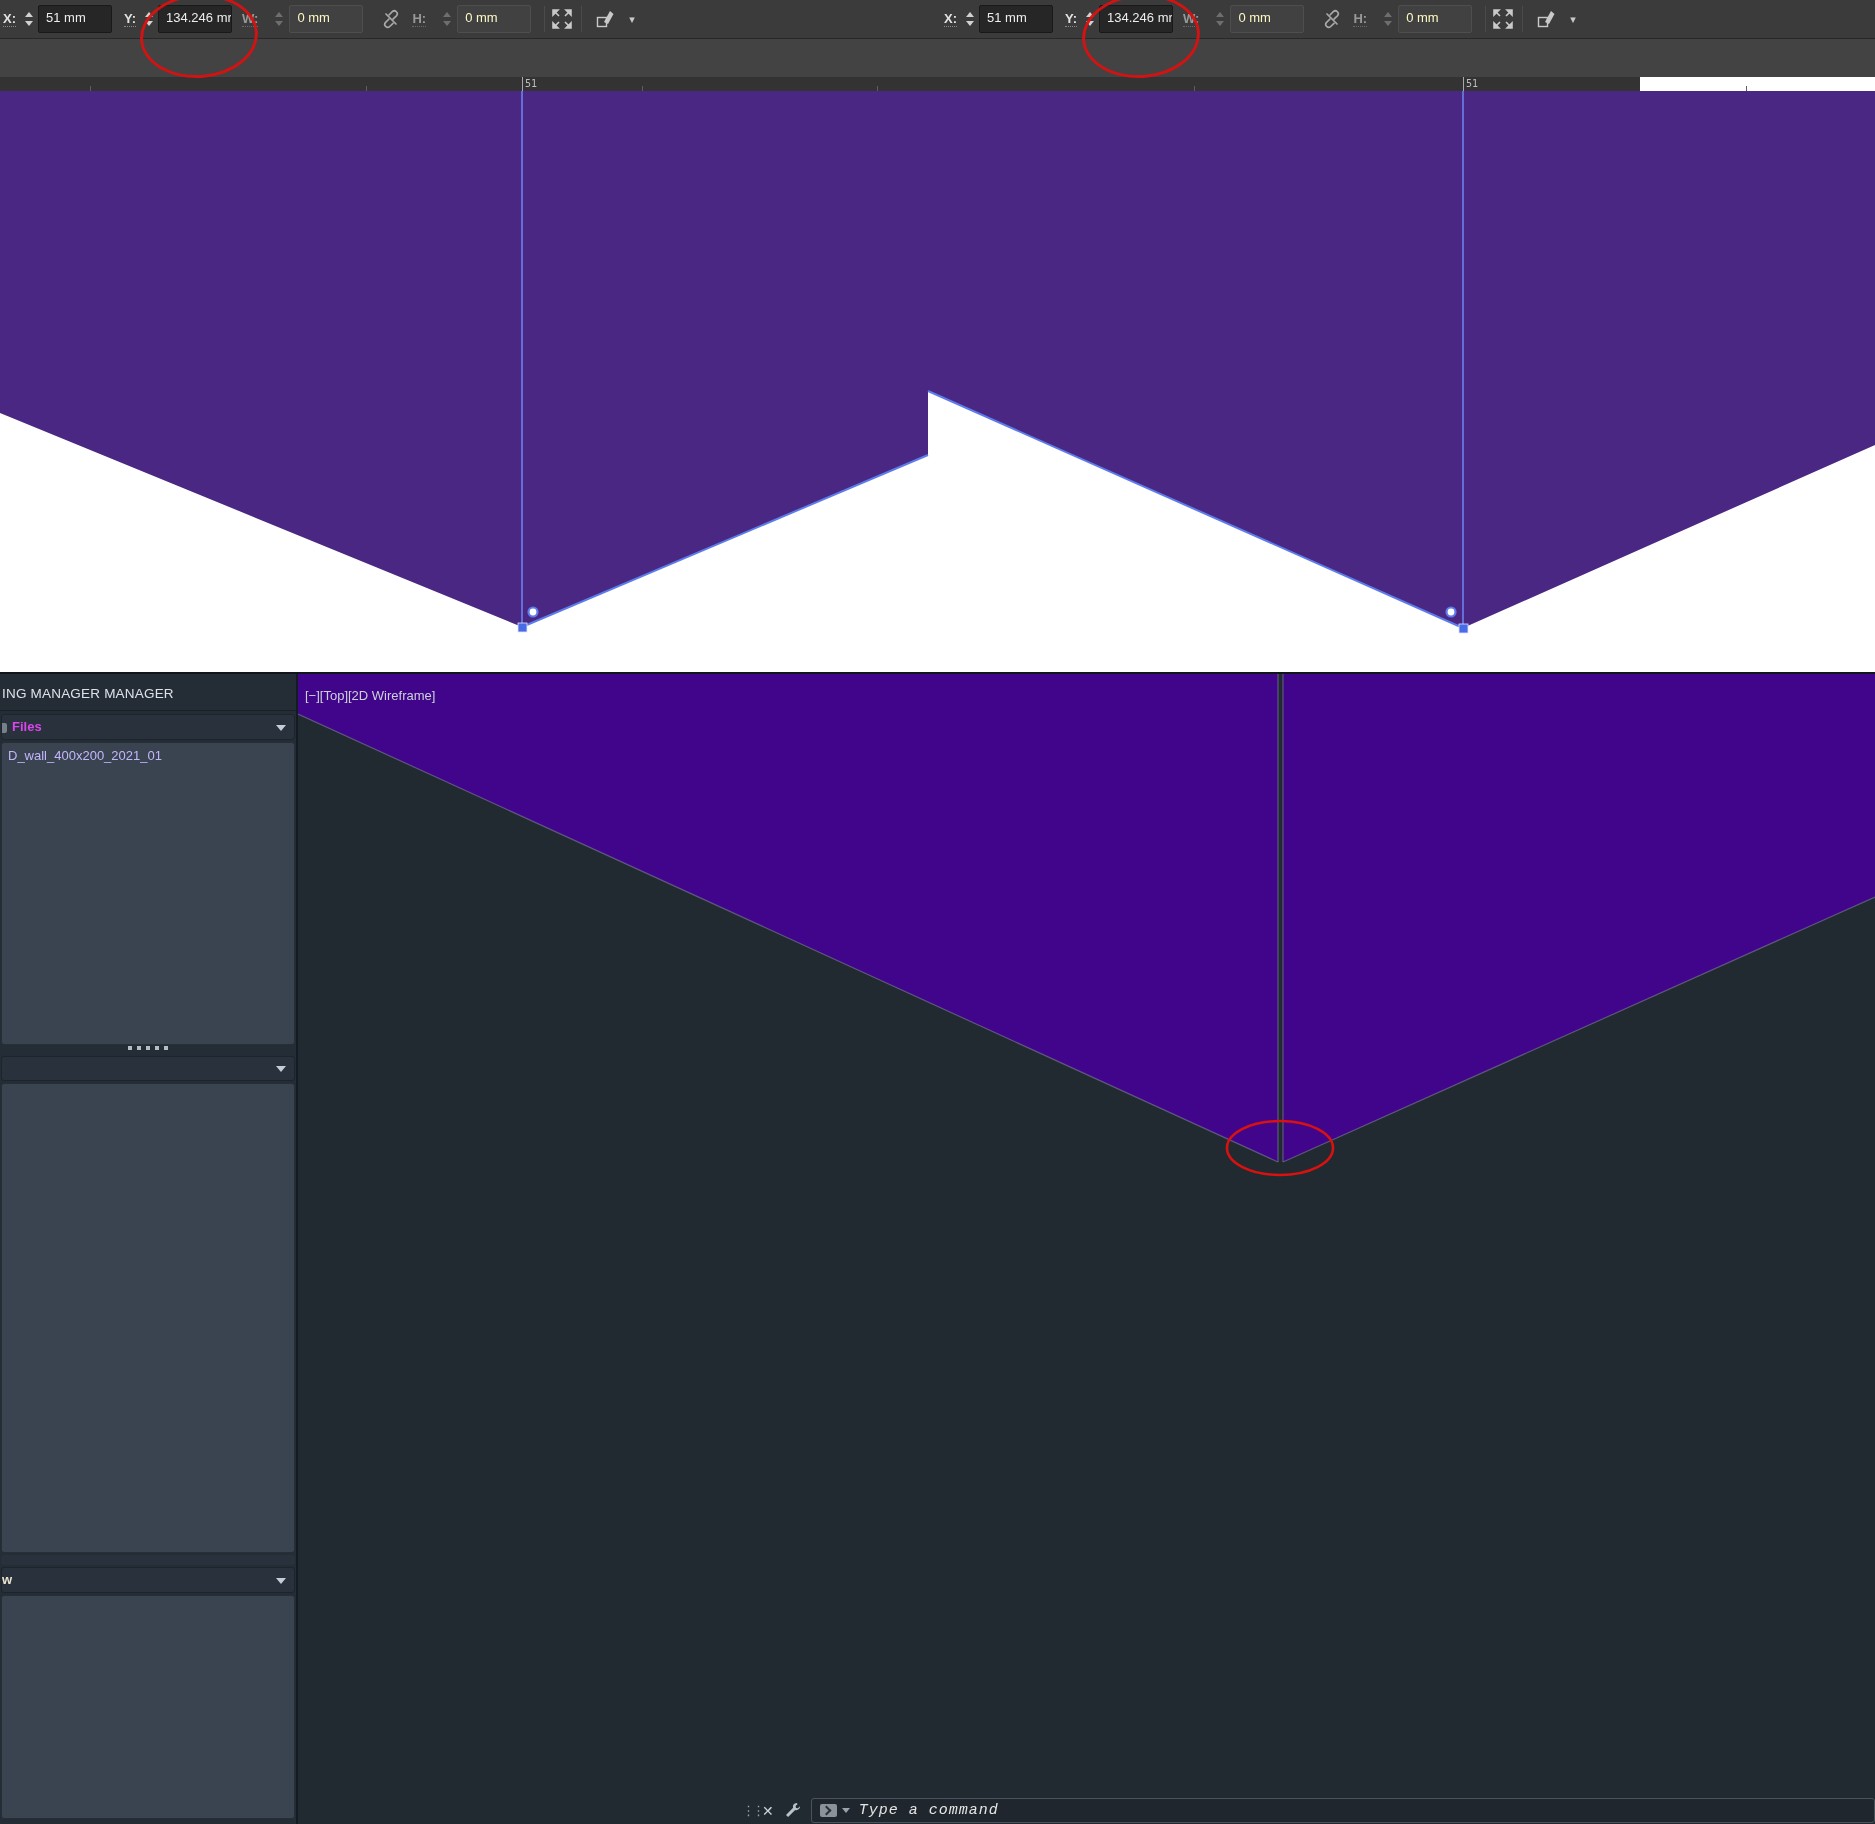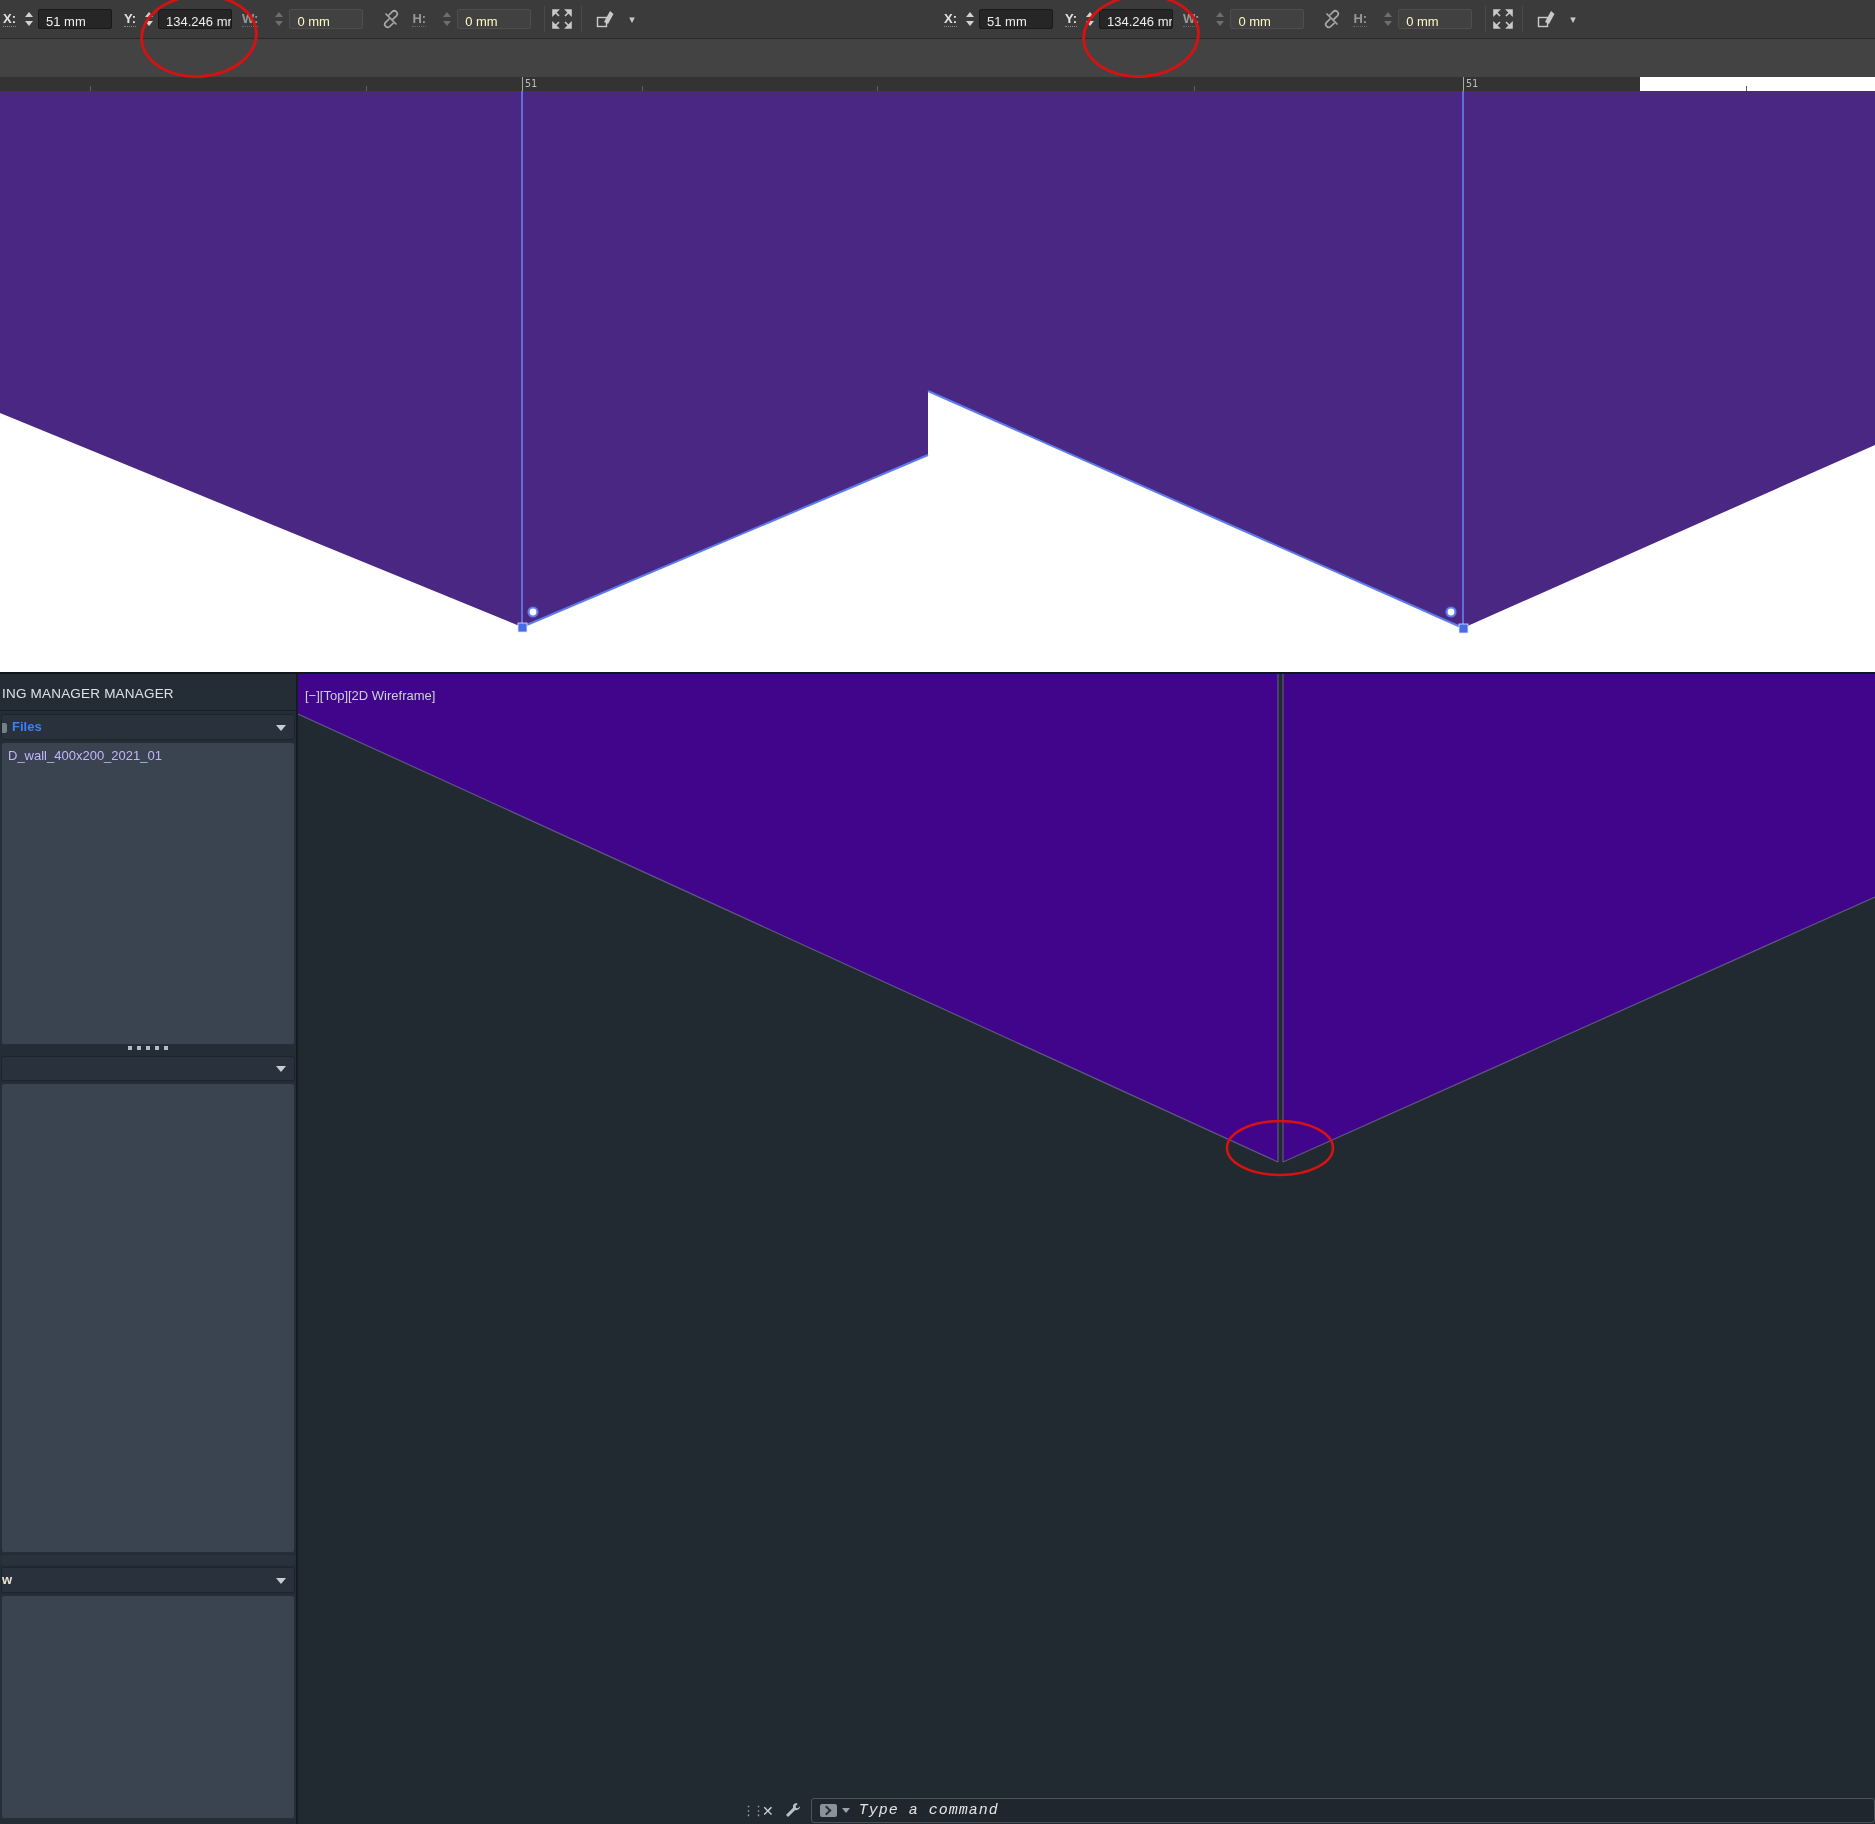--- a/index.html
+++ b/index.html
@@ -8,21 +8,21 @@
   
   .ai-toolbar{position:absolute;left:0;top:0;width:1875px;height:38px;background:#3b3b3b;border-bottom:1px solid #282828;z-index:5;}
   .tbg{position:absolute;top:0;height:38px;display:flex;align-items:center;}
   .tlab{font-size:13px;font-weight:bold;color:#e2e2e2;border-bottom:1px dotted #8a8a8a;line-height:15px;}
   .tlab.dim{color:#989898;border-bottom-color:#6a6a6a;}
   .spin{display:inline-flex;flex-direction:column;align-items:center;justify-content:center;width:14px;height:24px;gap:4px;}
   .su{width:0;height:0;border-left:4px solid transparent;border-right:4px solid transparent;border-bottom:5px solid #d2d2d2;}
   .sd{width:0;height:0;border-left:4px solid transparent;border-right:4px solid transparent;border-top:5px solid #d2d2d2;}
   .spin.dim .su{border-bottom-color:#6e6e6e;}
   .spin.dim .sd{border-top-color:#6e6e6e;}
-  .tfield{width:74px;height:20px;background:#262626;border:1px solid #191919;border-radius:2px;color:#ededed;font-size:13px;line-height:24px;padding-left:7px;box-sizing:border-box;white-space:nowrap;overflow:hidden;}
+  .tfield{width:74px;height:28px;background:#262626;border:1px solid #191919;border-radius:2px;color:#ededed;font-size:13px;line-height:24px;padding-left:7px;box-sizing:border-box;white-space:nowrap;overflow:hidden;}
   .tfield.dis{background:#414141;border-color:#4e4e4e;color:#fef9c3;}
   .vsep{width:1px;height:26px;background:#4b4b4b;}
   .tico{display:inline-flex;align-items:center;justify-content:center;}
   .chev{color:#c9c9c9;font-size:11px;}
 
   .ai-band{position:absolute;left:0;top:39px;width:1875px;height:38px;background:#434343;}
   .ai-ruler{position:absolute;left:0;top:77px;width:1640px;height:14px;background:#333333;z-index:2;}
   .mt{position:absolute;bottom:0;width:1px;height:5px;background:#5e5e5e;}
   .marker{position:absolute;top:0;bottom:0;width:1px;background:#a9a9a9;}
   .marker .mlabel{position:absolute;left:3px;top:1px;font-family:"DejaVu Sans Mono",monospace;font-size:10px;color:#bdbdbd;}
@@ -33,21 +33,21 @@
   .red-ellipse{position:absolute;border:3px solid rgba(216,17,17,0.95);border-radius:50%;width:112px;height:78px;z-index:40;transform:rotate(-4deg);}
   .e1{left:140px;top:-6px;}
   .e2{left:1082px;top:-6px;}
 
   
   .acad{position:absolute;left:0;top:672px;width:1875px;height:1152px;background:#212931;border-top:2px solid #11161c;box-sizing:border-box;}
   .panel{position:absolute;left:0;top:0;width:298px;height:1152px;background:#242c35;border-right:2px solid #151b22;box-sizing:border-box;}
   .p-title{position:absolute;left:2px;top:12px;font-size:13.5px;color:#dde2e7;letter-spacing:.2px;white-space:nowrap;}
   .p-rule{position:absolute;left:0;top:36px;width:296px;height:1px;background:#1a2027;}
   .p-header{position:absolute;left:1px;width:294px;height:26px;background:#28313c;border:1px solid #1d242c;border-radius:3px;box-sizing:border-box;}
-  .p-htext{position:absolute;left:10px;top:4px;font-size:13px;font-weight:bold;color:#3b82f6;}
+  .p-htext{position:absolute;left:10px;top:4px;font-size:13px;font-weight:bold;color:#d946ef;}
   .p-chev{position:absolute;right:8px;top:10px;width:0;height:0;border-left:5px solid transparent;border-right:5px solid transparent;border-top:6px solid #c6cdd4;}
   .p-ico{position:absolute;left:0;top:8px;width:5px;height:10px;background:#76808a;border-radius:0 2px 2px 0;}
   .p-frag{position:absolute;left:0px;top:4px;font-size:13px;font-weight:bold;color:#ece5cf;}
   .p-box{position:absolute;left:1px;width:294px;background:#3a4450;border:1px solid #262e37;border-radius:3px;box-sizing:border-box;}
   .p-item{position:absolute;left:6px;top:5px;font-size:13px;color:#c4b5fd;white-space:nowrap;}
   .p-grip{position:absolute;left:0;width:296px;display:flex;justify-content:center;gap:5px;}
   .p-grip i{width:4px;height:4px;background:#b4bcc4;display:block;}
   .p-strip{position:absolute;left:1px;width:294px;height:10px;background:#28313c;border-radius:2px;}
 
   .vp-svg{position:absolute;left:298px;top:0;}

